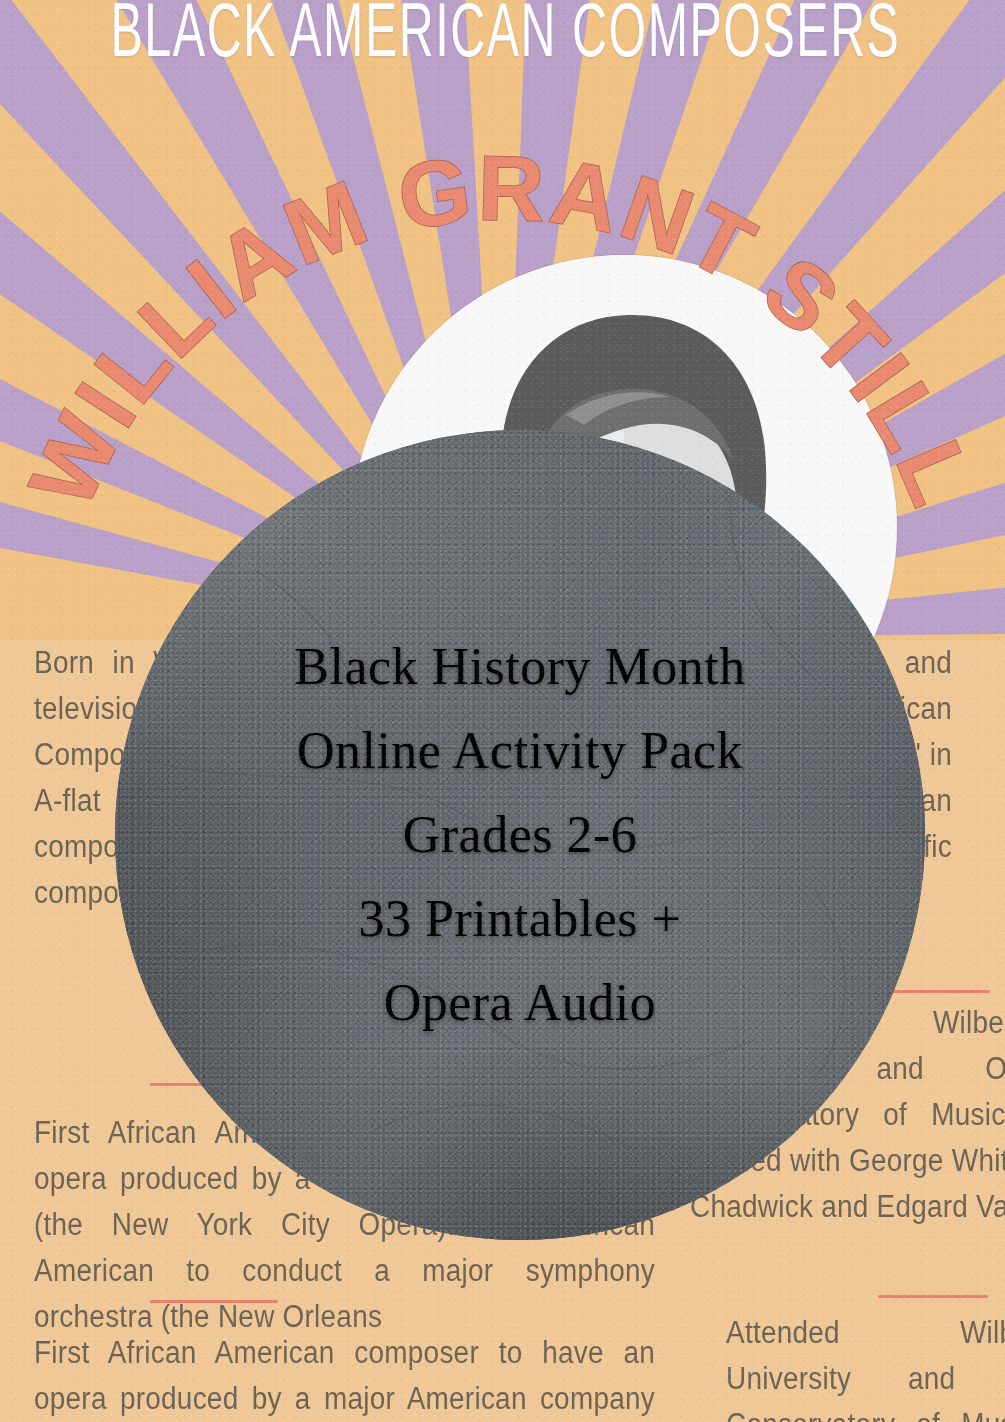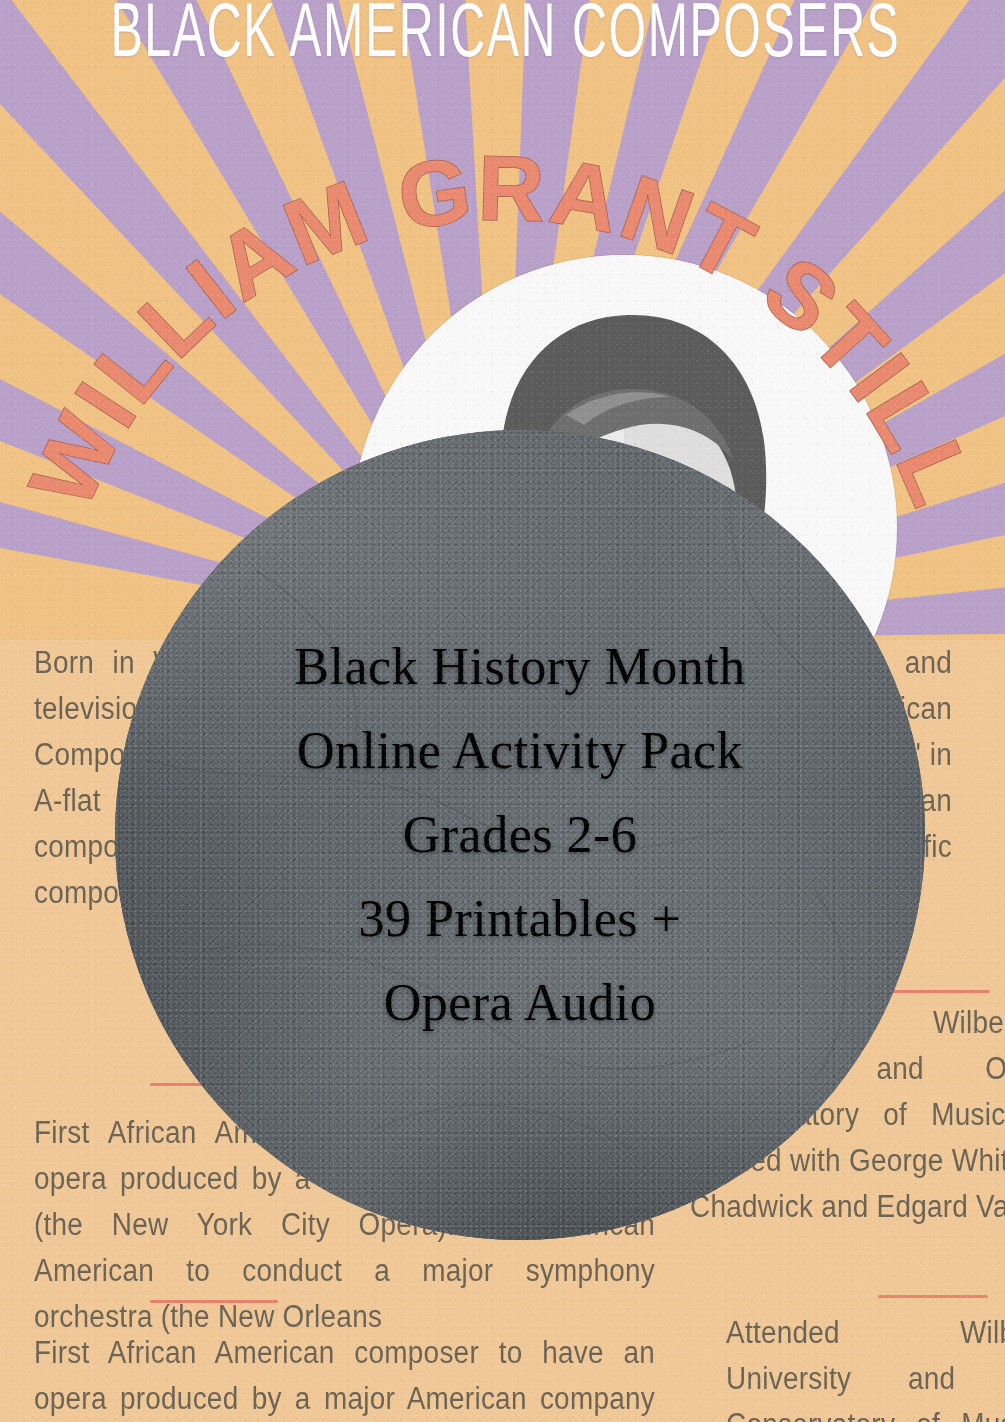--- a/index.html
+++ b/index.html
@@ -264,17 +264,17 @@
         <path d="M120,540 C230,520 320,560 400,620"></path>
         <path d="M610,40 C592,126 630,196 688,254"></path>
       </g>
     </svg>
   </div>
 
   <div class="overlay-text">
     <span class="ln">Black History Month</span>
     <span class="ln">Online Activity Pack</span>
     <span class="ln">Grades 2-6</span>
-    <span class="ln">39 Printables +</span>
+    <span class="ln">33 Printables +</span>
     <span class="ln">Opera Audio</span>
   </div>
 
 </div>
 
 </body></html>

